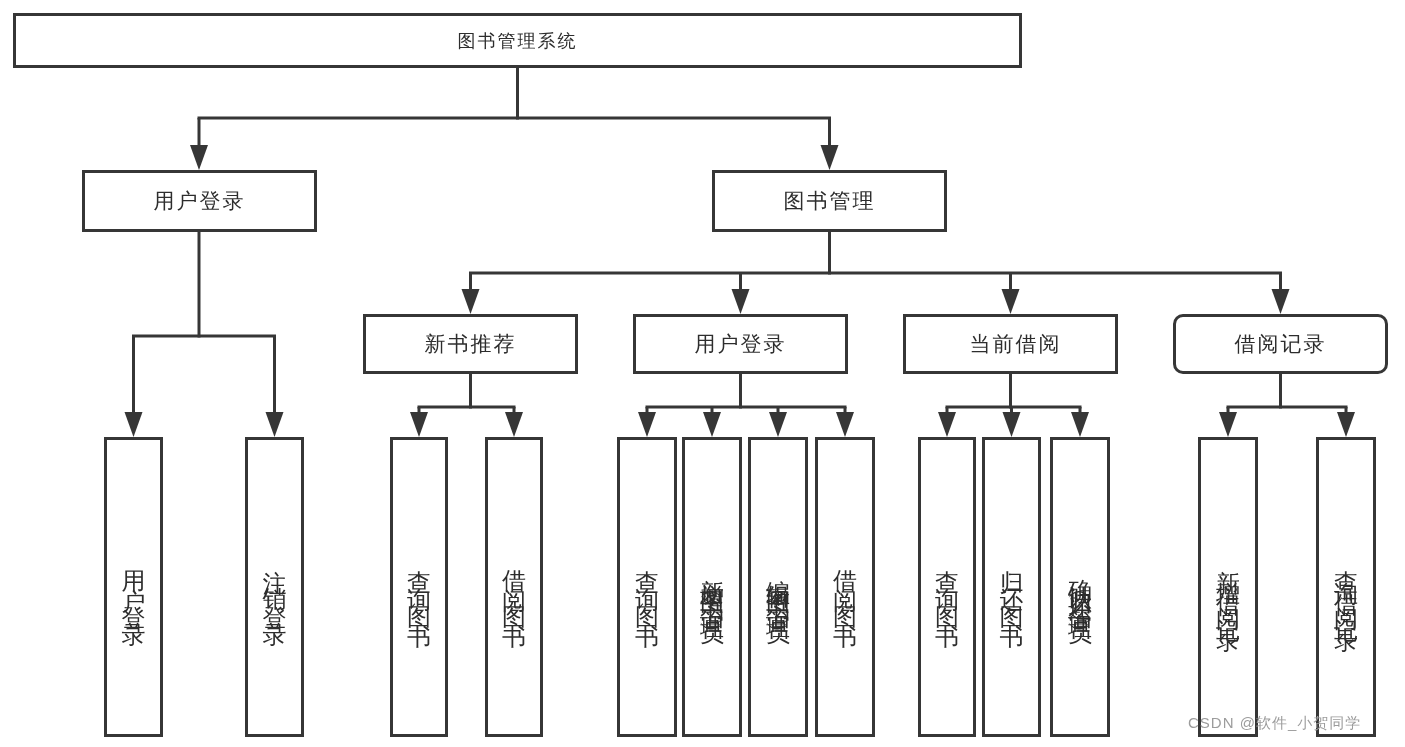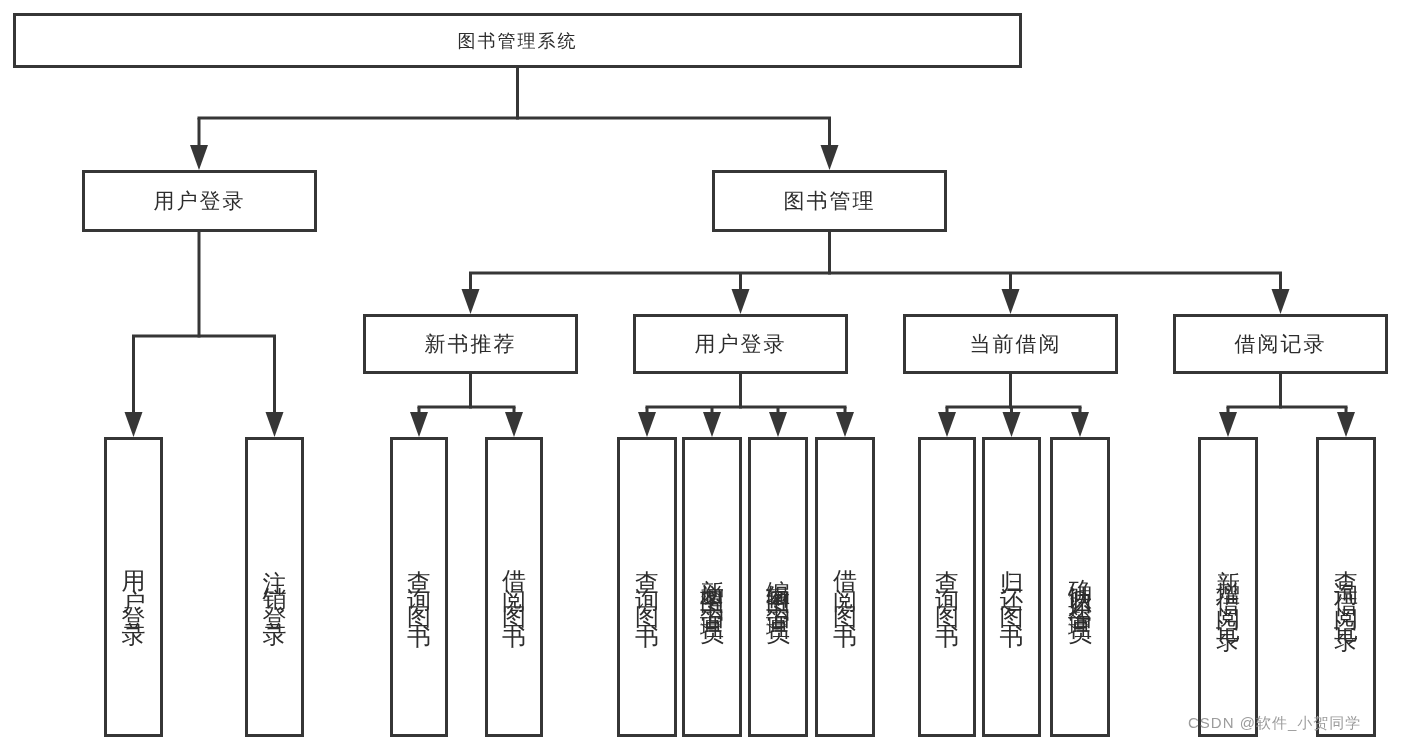--- a/index.html
+++ b/index.html
@@ -149,21 +149,21 @@
 
   <div class="box" style="left:363px;top:314px;width:215px;height:60px;">
     <span class="hlabel">新书推荐</span>
   </div>
   <div class="box" style="left:633px;top:314px;width:215px;height:60px;">
     <span class="hlabel">用户登录</span>
   </div>
   <div class="box" style="left:903px;top:314px;width:215px;height:60px;padding-left:10px;">
     <span class="hlabel">当前借阅</span>
   </div>
-  <div class="box" style="left:1173px;top:314px;width:215px;height:60px;">
+  <div class="box" style="left:1173px;top:314px;width:215px;height:60px;border-radius:10px;">
     <span class="hlabel">借阅记录</span>
   </div>
 
   <div class="box" style="left:104px;top:437px;width:59px;height:300px;">
     <span class="vtext sp4">用户登录</span>
   </div>
   <div class="box" style="left:245px;top:437px;width:59px;height:300px;">
     <span class="vtext sp4">注销登录</span>
   </div>
 

